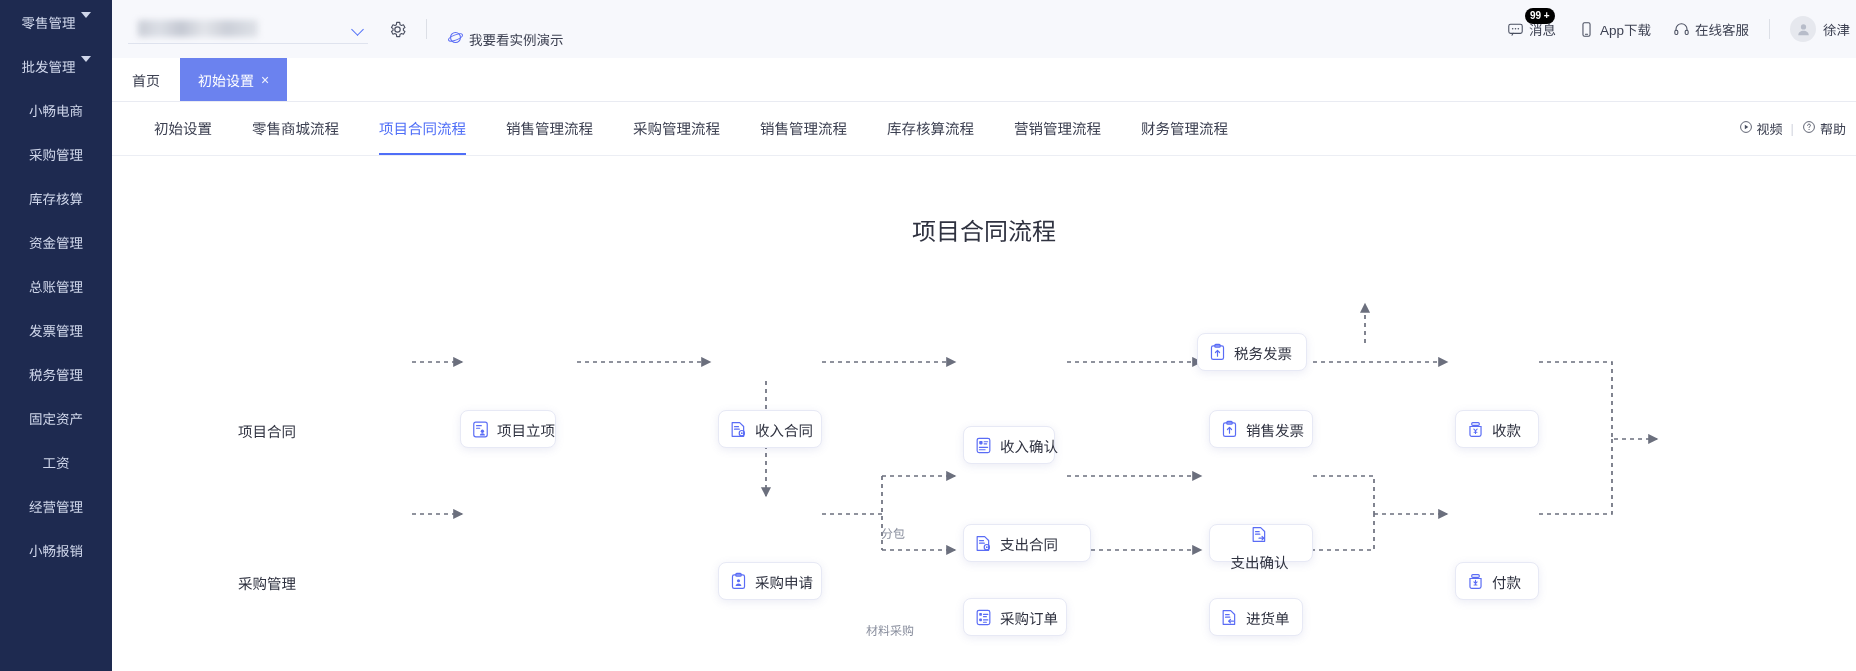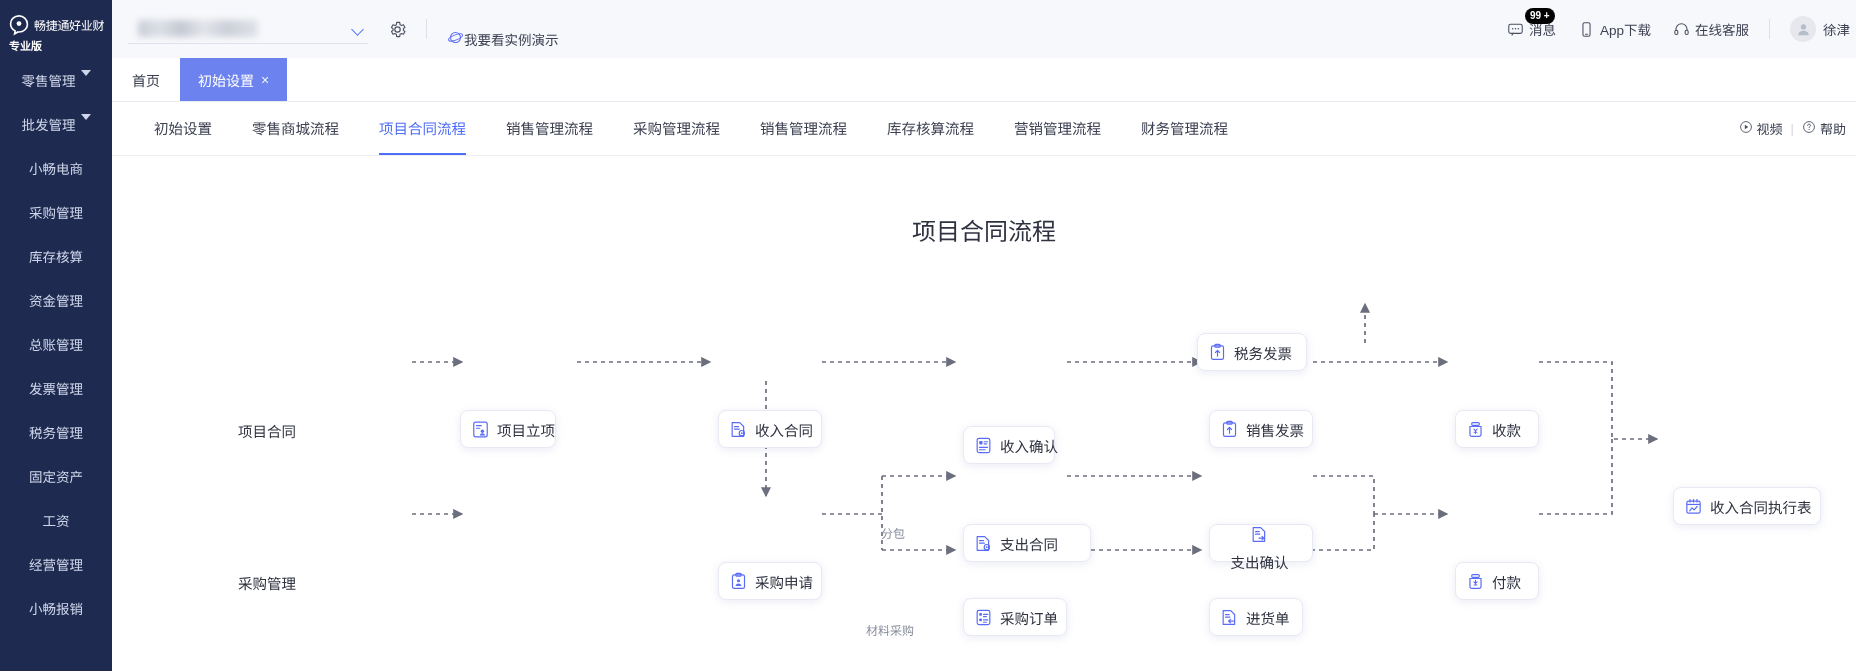--- a/index.html
+++ b/index.html
@@ -75,21 +75,21 @@
     width: 8px; height: 8px;
     border-right: 1.6px solid #4f6ef7; border-bottom: 1.6px solid #4f6ef7;
     transform: rotate(45deg);
   }
   .gear-btn {
     margin-left: 18px; width: 22px; height: 22px; cursor: pointer;
     display: flex; align-items: center; justify-content: center;
   }
   .hdr-divider { width: 1px; height: 20px; background: #dcdfe6; margin-left: 18px; }
   .demo-link {
-    margin-left: 20px; display: flex; align-items: center; 
+    margin-left: 20px; display: flex; align-items: center; gap: 5px;
     color: #3d4152; font-size: 13.5px; cursor: pointer; margin-top: 20px;
   }
   .hdr-right {
     margin-left: auto; display: flex; align-items: center; gap: 0; padding-right: 6px;
   }
   .hdr-item {
     display: flex; align-items: center; gap: 5px; cursor: pointer;
     color: #3d4152; font-size: 13.5px; position: relative; margin-left: 22px;
   }
   .badge {
@@ -172,32 +172,20 @@
   .edge-label {
     position: absolute; font-size: 12px; color: #8a8f9e; white-space: nowrap;
   }
 </style>
 </head>
 <body>
 
 <div class="app">
 
   <aside class="sidebar">
-    <div class="logo-block">
-      <div class="logo-row">
-        <span class="logo-mark">
-          <svg viewBox="0 0 24 24" width="22" height="22" aria-hidden="true">
-            <path d="M12 2C6.9 2 2.8 5.8 2.8 10.6c0 3.4 2 6.3 5 7.8l-.6 3.3 3.6-2.1c.4.04.8.06 1.2.06 5.1 0 9.2-3.8 9.2-8.6S17.1 2 12 2z" fill="none" stroke="#ffffff" stroke-width="1.8"></path>
-            <circle cx="12" cy="10.4" r="2.6" fill="#ffffff"></circle>
-          </svg>
-        </span>
-        <span class="logo-text">畅捷通好业财</span>
-      </div>
-      <div class="logo-sub">专业版</div>
-    </div>
 
     <nav class="nav" id="sidebar-nav">
         <div class="nav-item">
           <span>零售管理</span>
           <span class="nav-caret"></span>
         </div>
         <div class="nav-item">
           <span>批发管理</span>
           <span class="nav-caret"></span>
         </div>
@@ -481,33 +469,20 @@
         <div class="node" style="left: 1343px; top: 254px; width: 84px;">
           <span style="display: inline-flex; width: 19px; height: 19px; flex: 0 0 19px;">
             <svg width="19" height="19" viewBox="0 0 24 24">
               <path d="M5 8.2h14v10.2a2.2 2.2 0 0 1-2.2 2.2H7.2A2.2 2.2 0 0 1 5 18.4z" fill="none" stroke="#5a6cf5" stroke-width="1.5"></path>
               <rect x="7.2" y="3.4" width="9.6" height="3.4" rx="1.4" fill="none" stroke="#5a6cf5" stroke-width="1.5"></rect>
               <path d="M10 11.4l2 2.2 2-2.2M12 13.6v3.4M10.2 15.4h3.6" fill="none" stroke="#5a6cf5" stroke-width="1.4" stroke-linecap="round"></path>
             </svg>
           </span>
           <span class="nlabel">收款</span>
         </div>
-        <div class="node" style="left: 1561px; top: 331px; width: 148px;">
-          <span style="display: inline-flex; width: 19px; height: 19px; flex: 0 0 19px;">
-            <svg width="19" height="19" viewBox="0 0 24 24">
-              <rect x="3.6" y="5.2" width="16.8" height="15.2" rx="2.2" fill="none" stroke="#5a6cf5" stroke-width="1.5"></rect>
-              <line x1="3.6" y1="9.4" x2="20.4" y2="9.4" stroke="#5a6cf5" stroke-width="1.5"></line>
-              <line x1="7.6" y1="3.2" x2="7.6" y2="6.4" stroke="#5a6cf5" stroke-width="1.5" stroke-linecap="round"></line>
-              <line x1="12" y1="3.2" x2="12" y2="6.4" stroke="#5a6cf5" stroke-width="1.5" stroke-linecap="round"></line>
-              <line x1="16.4" y1="3.2" x2="16.4" y2="6.4" stroke="#5a6cf5" stroke-width="1.5" stroke-linecap="round"></line>
-              <path d="M7.2 17.4l3-3.6 2.6 2.4 3.8-4.2" fill="none" stroke="#5a6cf5" stroke-width="1.5" stroke-linecap="round" stroke-linejoin="round"></path>
-            </svg>
-          </span>
-          <span class="nlabel">收入合同执行表</span>
-        </div>
         <div class="node" style="left: 851px; top: 368px; width: 128px;">
           <span style="display: inline-flex; width: 19px; height: 19px; flex: 0 0 19px;">
             <svg width="19" height="19" viewBox="0 0 24 24">
               <path d="M4 3.4h9.5l5 4.8v12.4H4z" fill="none" stroke="#5a6cf5" stroke-width="1.5" stroke-linejoin="round"></path>
               <line x1="7" y1="8.4" x2="12" y2="8.4" stroke="#5a6cf5" stroke-width="1.5" stroke-linecap="round"></line>
               <line x1="7" y1="11.6" x2="13" y2="11.6" stroke="#5a6cf5" stroke-width="1.5" stroke-linecap="round"></line>
               <circle cx="16.2" cy="16.6" r="3.3" fill="none" stroke="#5a6cf5" stroke-width="1.5"></circle>
               <circle cx="16.2" cy="16.6" r="1.1" fill="#5a6cf5"></circle>
             </svg>
           </span>

